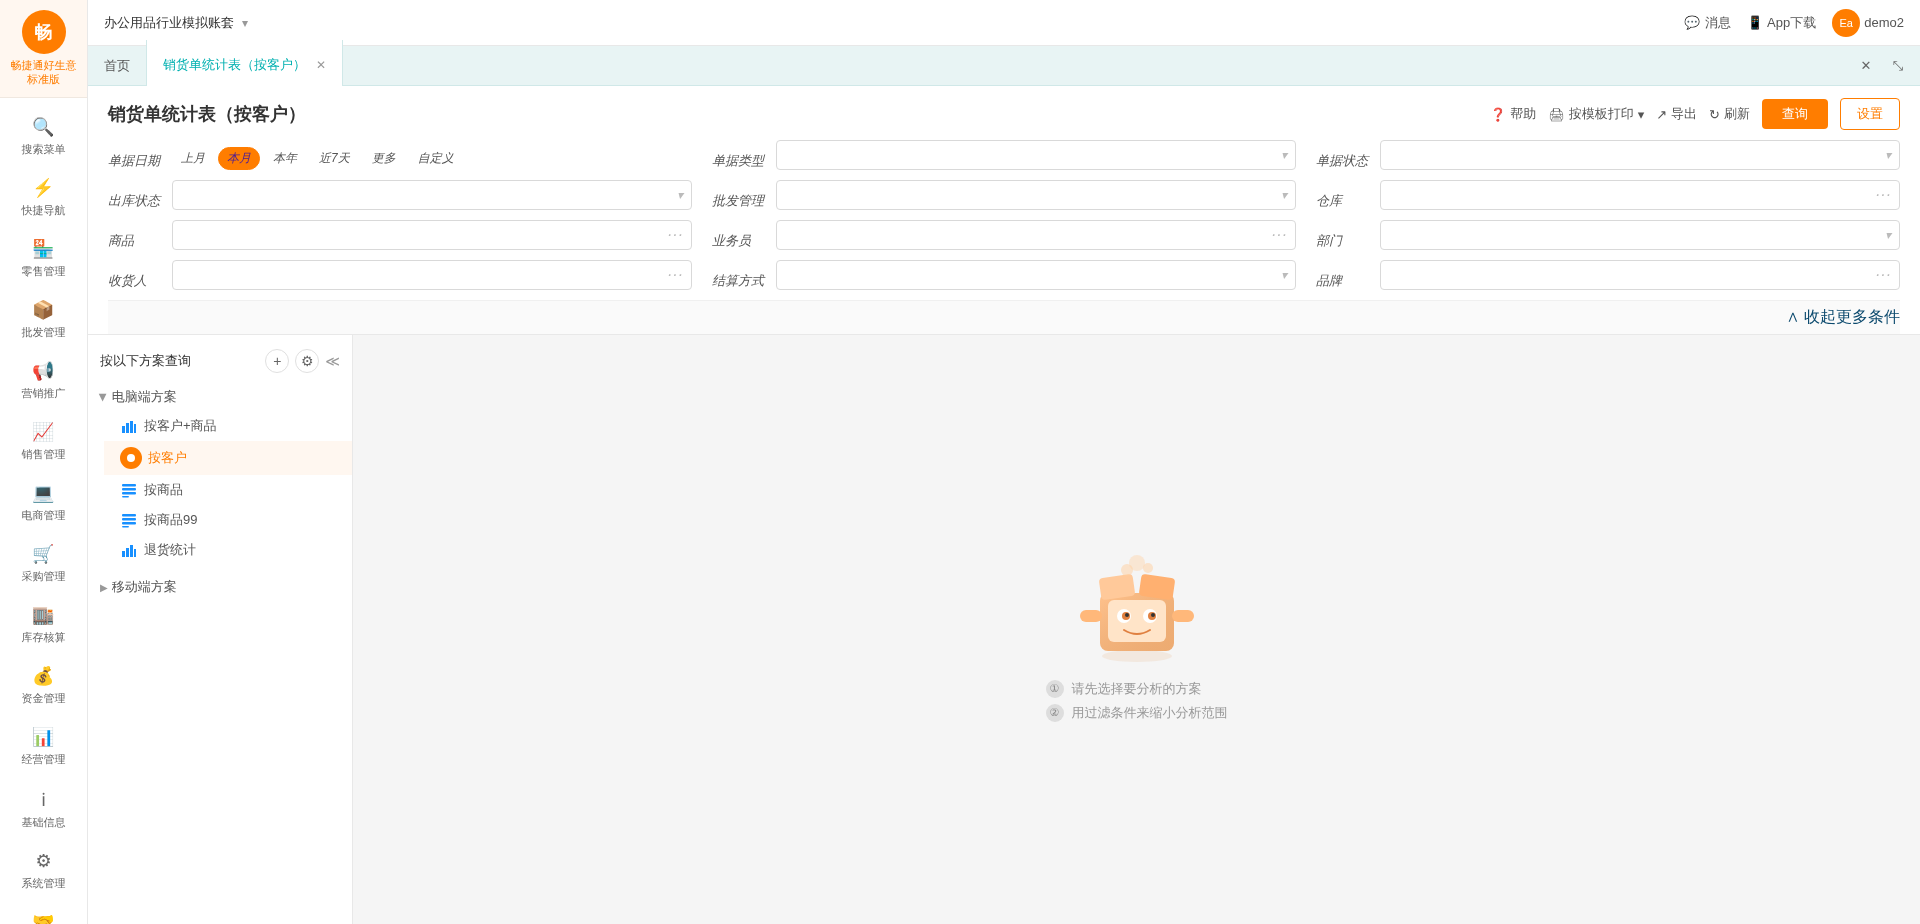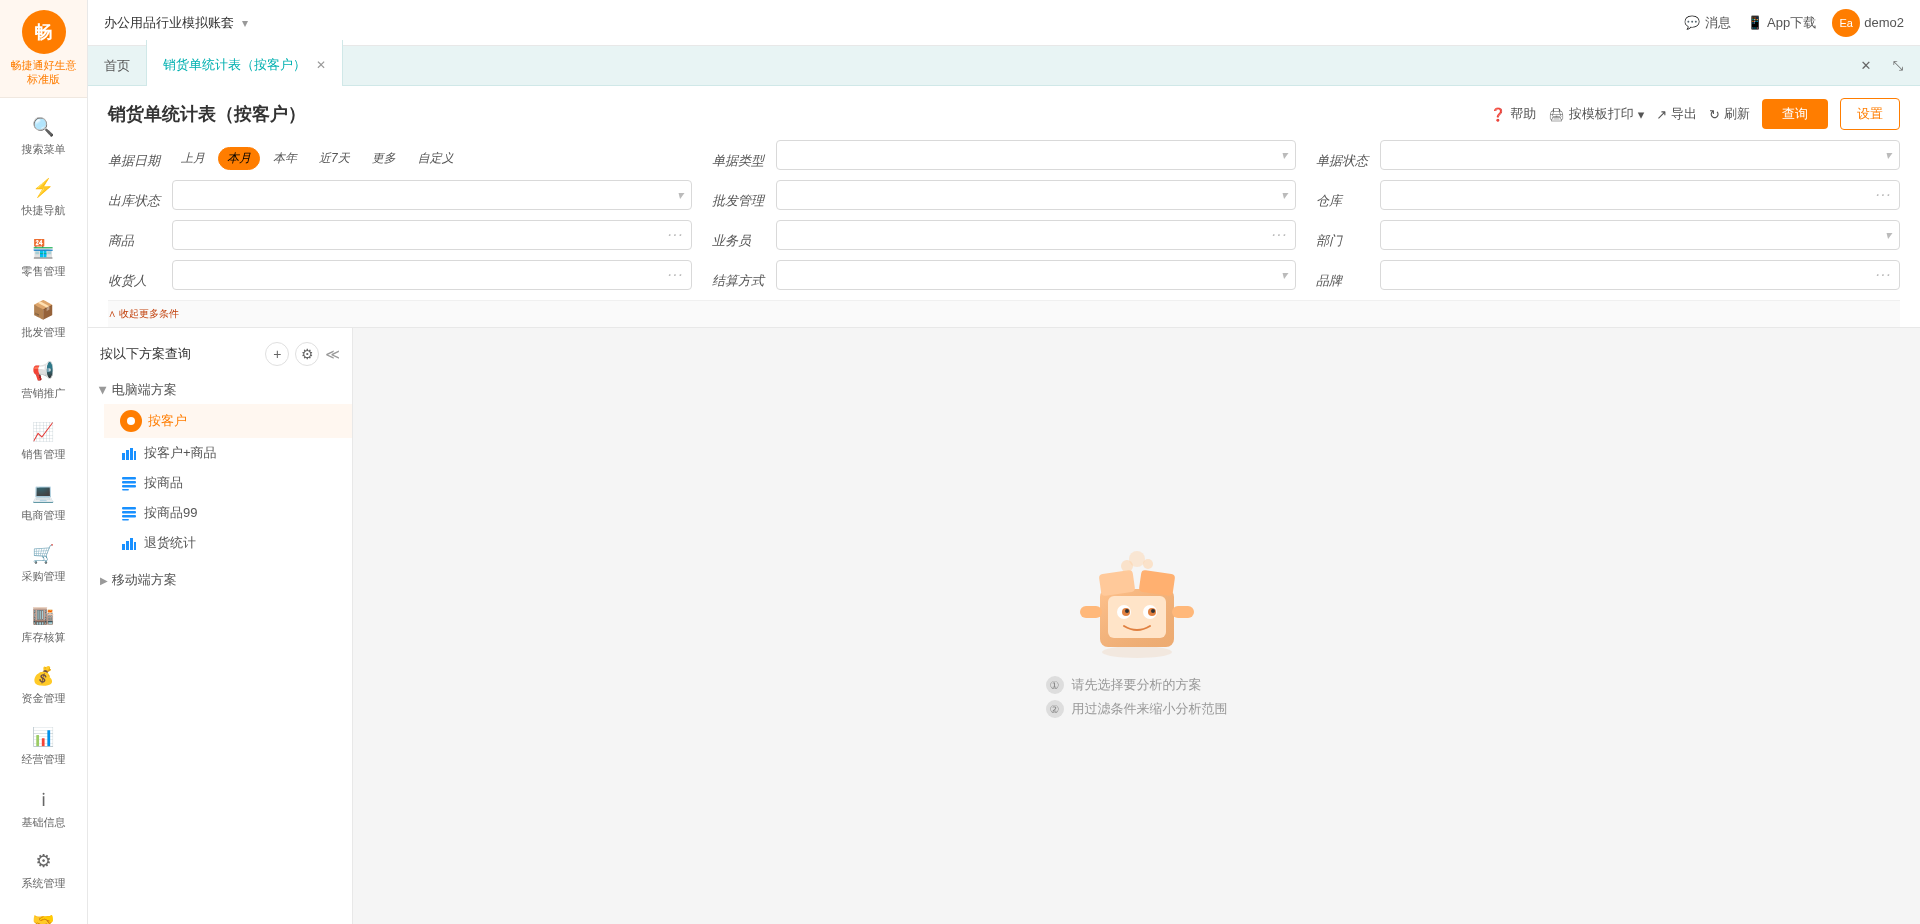--- a/index.html
+++ b/index.html
@@ -44,23 +44,23 @@
 
     
     .query-section { background: #fff; padding: 12px 20px; border-bottom: 1px solid #e8e8e8; flex-shrink: 0; }
     .query-row { display: flex; align-items: flex-end; gap: 8px; font-style: italic; }
     .query-label { font-size: 13px; color: #555; white-space: nowrap; min-width: 56px; }
     .query-input { flex: 1; height: 30px; border: 1px solid #d9d9d9; border-radius: 4px; padding: 0 8px; font-size: 13px; color: #333; background: #fff; display: flex; align-items: center; justify-content: space-between; cursor: pointer; }
     .query-input-dots { color: #bbb; font-size: 16px; }
     .query-input-arrow { color: #bbb; font-size: 12px; }
     .date-row { display: flex; align-items: center; gap: 4px; }
     .date-btn { padding: 2px 8px; border-radius: 3px; font-size: 12px; cursor: pointer; border: 1px solid transparent; color: #555; }
-    .date-btn.active { background: #ff7d00; color: #000000; border-color: #ff7d00; border-radius: 12px; }
-
-    .collapse-bar { text-align: left; padding: 6px 0; background: #fafafa; border-top: 1px solid #f0f0f0; cursor: pointer; color: #c2410c; font-size: 10px; }
+    .date-btn.active { background: #ff7d00; color: #4c1d95; border-color: #ff7d00; border-radius: 12px; }
+
+    .collapse-bar { text-align: right; padding: 6px 0; background: #fafafa; border-top: 1px solid #f0f0f0; cursor: pointer; color: #0c4a6e; font-size: 16px; }
 
     
     .content-body { flex: 1; display: flex; overflow: hidden; }
     .left-panel { width: 265px; background: #fff; border-right: 1px solid #e8e8e8; flex-shrink: 0; overflow-y: auto; padding: 8px 0; }
     .left-panel-header { display: flex; align-items: center; justify-content: space-between; padding: 6px 12px; }
     .left-panel-title { font-size: 13px; color: #333; font-weight: 500; }
     .left-panel-actions { display: flex; align-items: center; gap: 6px; }
     .lp-action-btn { width: 24px; height: 24px; border-radius: 50%; display: flex; align-items: center; justify-content: center; cursor: pointer; color: #666; font-size: 14px; border: 1px solid #e0e0e0; }
     .lp-collapse-btn { cursor: pointer; color: #999; font-size: 14px; }
 
@@ -339,41 +339,41 @@
           </div>
         </div>
 
         <div class="tree-section">
           <div class="tree-parent">
             <span class="tree-arrow open">▶</span>
             <span>电脑端方案</span>
           </div>
           <div class="tree-children">
 
-            <div class="tree-child active">
-              <div class="tree-active-dot">
-                <svg width="12" height="12" viewBox="0 0 12 12" fill="none">
-                    <circle cx="6" cy="6" r="4" fill="white"></circle>
-                  </svg>
-              </div>
-              <span>按客户</span>
-            </div>
-
             <div class="tree-child">
               <div class="tree-child-icon blue">
                 <svg width="16" height="16" viewBox="0 0 16 16" fill="currentColor">
                     <rect x="1" y="8" width="3" height="7"></rect>
                     <rect x="5" y="5" width="3" height="10"></rect>
                     <rect x="9" y="3" width="3" height="12"></rect>
                     <rect x="13" y="6" width="2" height="9"></rect>
                   </svg>
               </div>
               <span>按客户+商品</span>
             </div>
 
+            <div class="tree-child active">
+              <div class="tree-active-dot">
+                <svg width="12" height="12" viewBox="0 0 12 12" fill="none">
+                    <circle cx="6" cy="6" r="4" fill="white"></circle>
+                  </svg>
+              </div>
+              <span>按客户</span>
+            </div>
+
             <div class="tree-child">
               <div class="tree-child-icon blue">
                 <svg width="16" height="16" viewBox="0 0 16 16" fill="currentColor">
                     <rect x="1" y="2" width="14" height="2.5" rx="1"></rect>
                     <rect x="1" y="6" width="14" height="2.5" rx="1"></rect>
                     <rect x="1" y="10" width="14" height="2.5" rx="1"></rect>
                     <rect x="1" y="14" width="7" height="1.5" rx="1"></rect>
                   </svg>
               </div>
               <span>按商品</span>

